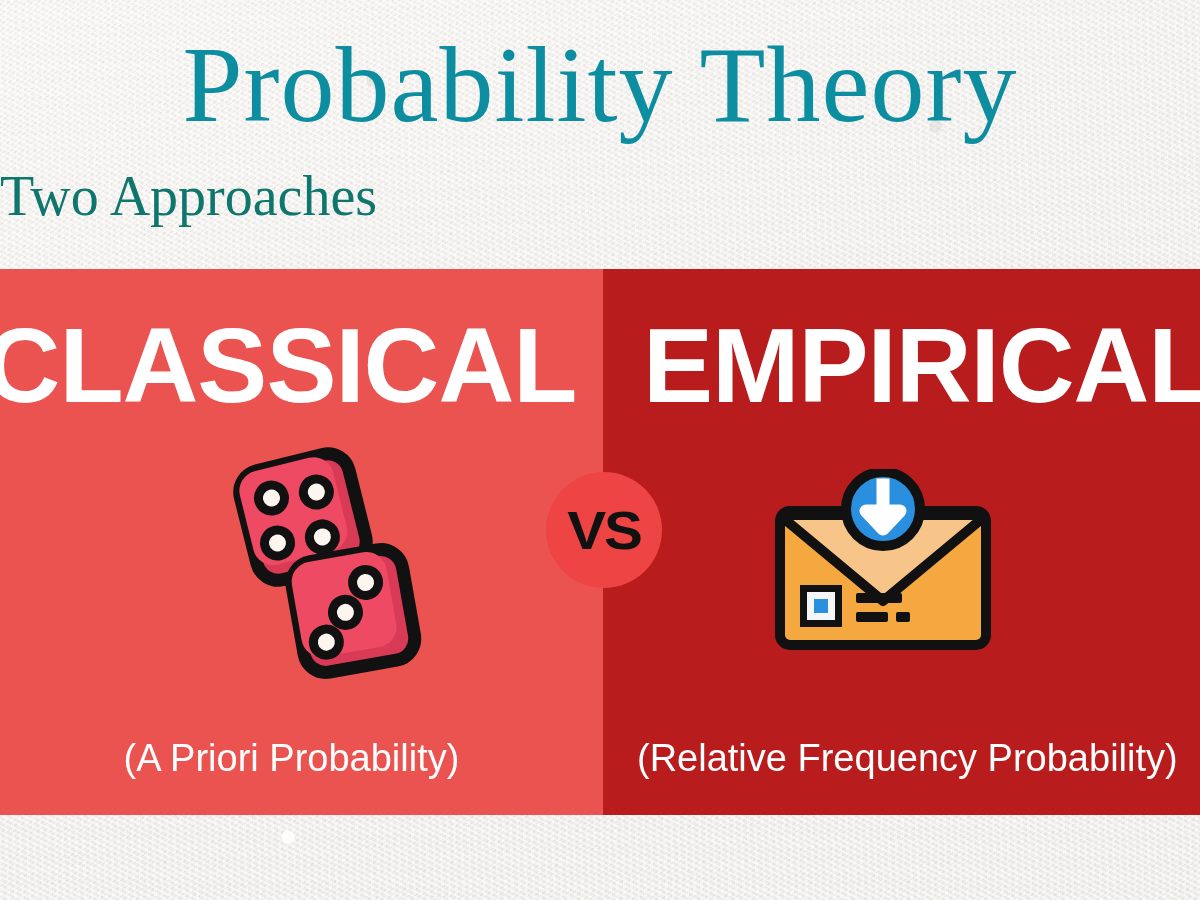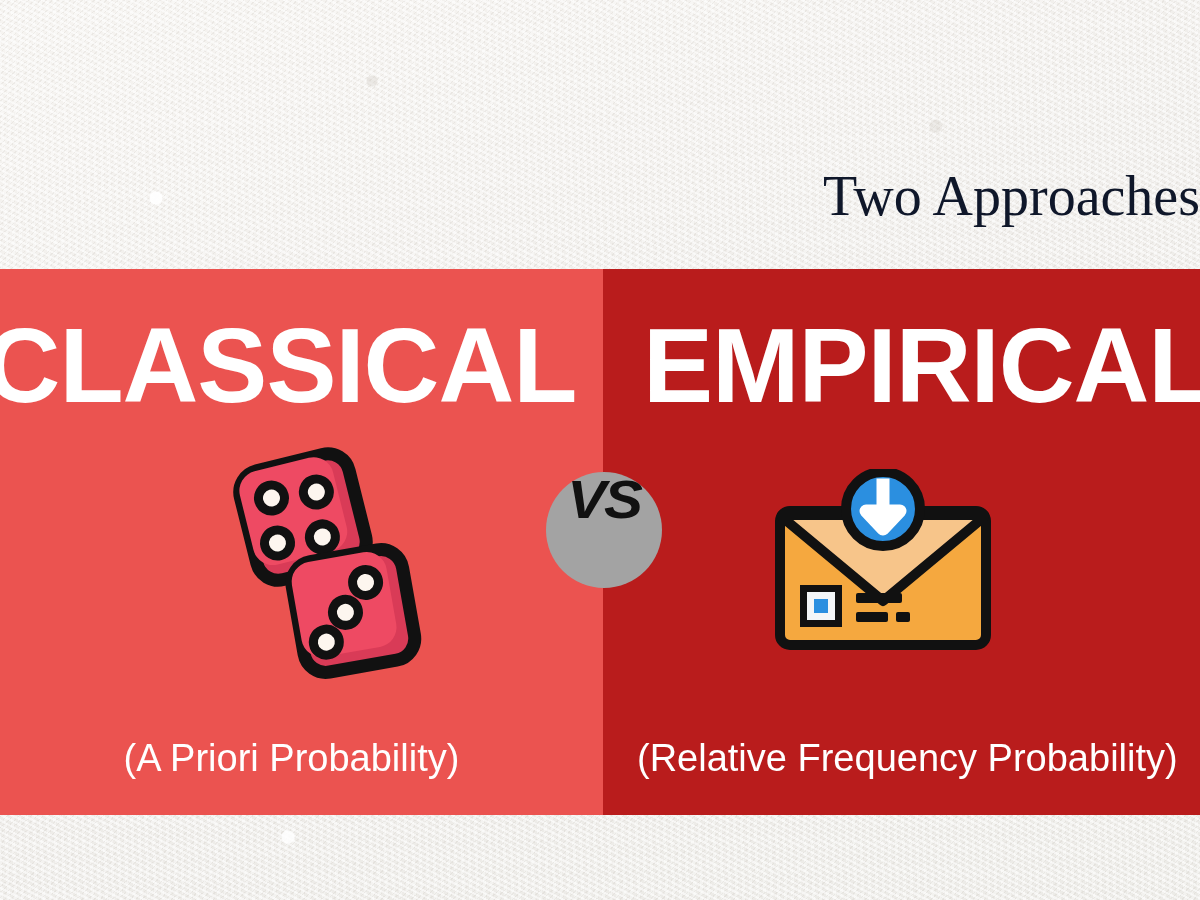--- a/index.html
+++ b/index.html
@@ -63,26 +63,26 @@
     font-weight: 400;
     letter-spacing: 1px;
     color: #0d8ea0;
     white-space: nowrap;
   }
   #subtitle {
     position: absolute;
     left: 0;
     top: 168px;
     width: 1200px;
-    text-align: right;
+    text-align: left;
     font-family: "Liberation Serif", serif;
     font-size: 56px;
     line-height: 1;
     font-weight: 400;
-    color: #0f172a;
+    color: #0f766e;
     white-space: nowrap;
   }
 
   
   #panels {
     position: absolute;
     left: 0;
     top: 257px;
     width: 1200px;
     height: 546px;
@@ -163,44 +163,45 @@
   }
 
   
   #vs-badge {
     position: absolute;
     left: 546px;
     top: 472px;
     width: 116px;
     height: 116px;
     border-radius: 50%;
-    background: #a3a3a3;
+    background: #ef4444;
     display: flex;
+    align-items: center;
     justify-content: center;
     z-index: 5;
-    font-style: italic;
   }
   #vs-label {
     font-family: "Liberation Sans", sans-serif;
     font-weight: 700;
     font-size: 54px;
     line-height: 1;
     letter-spacing: -2px;
     color: #111111;
     transform: scaleX(1.08);
   }
 </style>
 </head>
 <body>
 
 <div id="poster">
 
   <div id="paper-texture"></div>
 
   <div id="header">
+    <div id="title">Probability Theory</div>
     <div id="subtitle">Two Approaches</div>
   </div>
 
   <div id="panels">
 
     <div class="panel" id="panel-classical">
 
       <div class="panel-heading" id="heading-classical">CLASSICAL</div>
 
       <div class="panel-art" id="dice-art">

